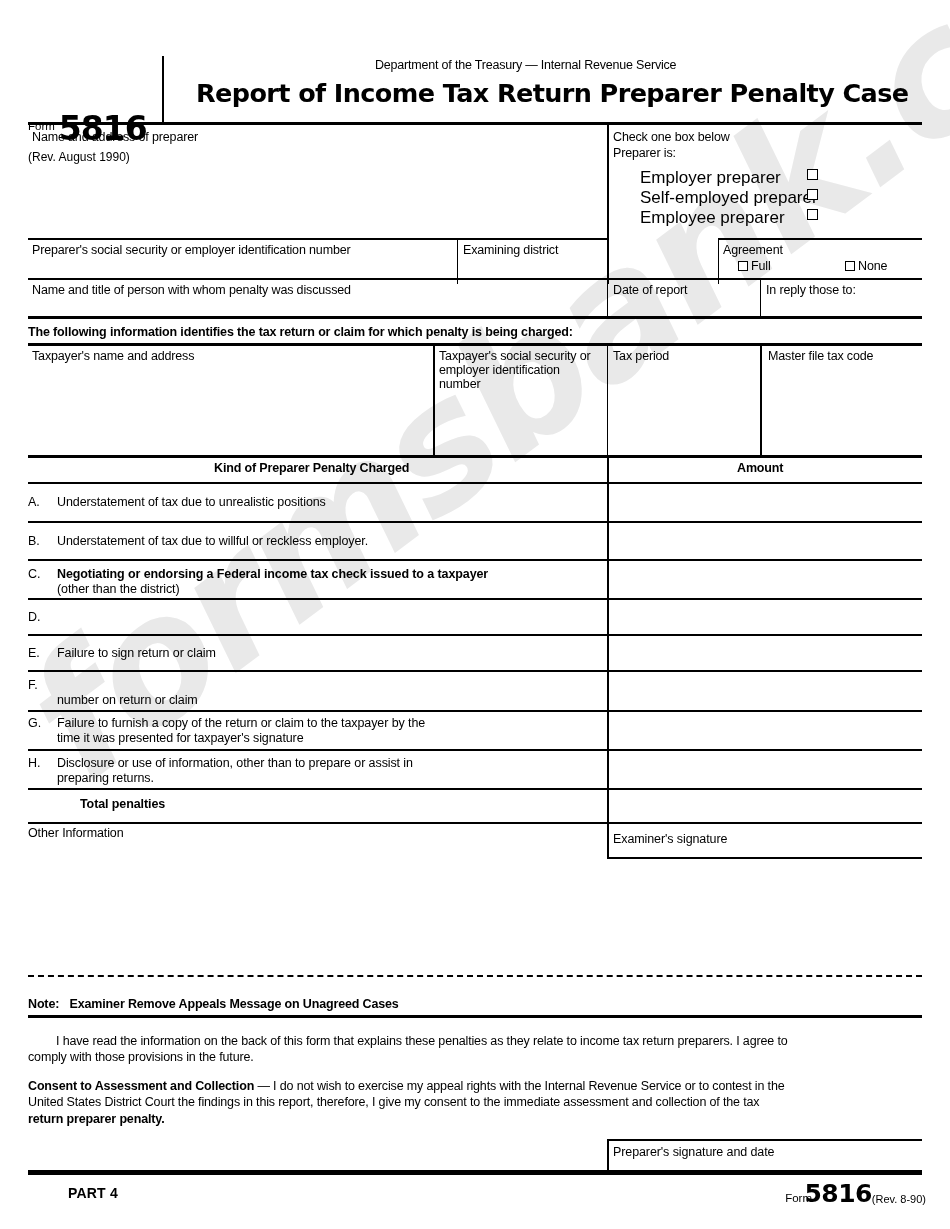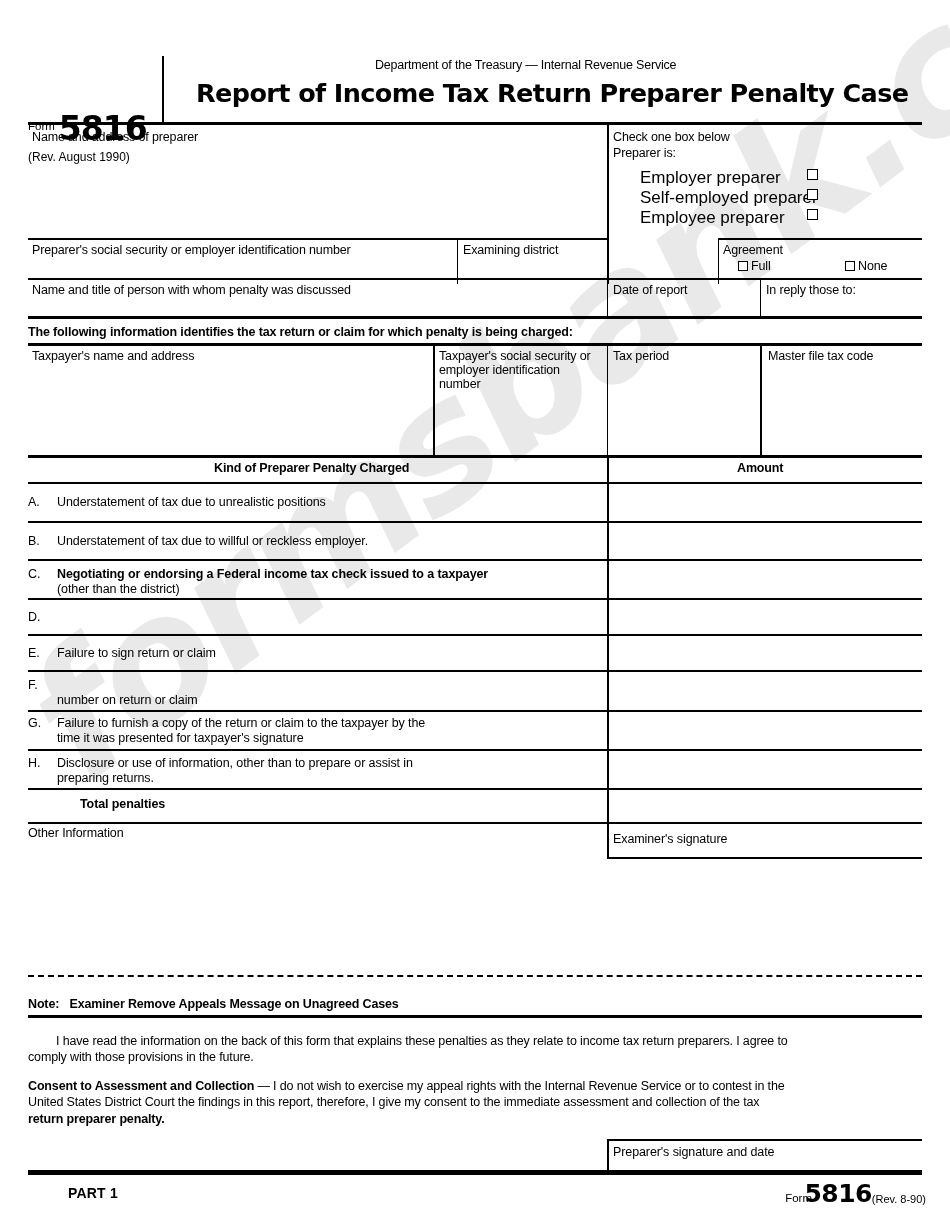--- a/index.html
+++ b/index.html
@@ -351,18 +351,18 @@
     <span class="b">return preparer penalty.</span>
   </div>
 
   <div class="hr" style="left:607px; top:1139px; width:315px;"></div>
   <div class="vr" style="left:607px; top:1139px; height:33px;"></div>
   <span class="pen-text" style="left:613px; top:1145px;">Preparer's signature and date</span>
   <div class="abs" style="left:613px; top:1160px; width:300px; height:14px;"></div>
 
   <div class="hr xthick" style="left:28px; top:1170px; width:894px;"></div>
 
-  <div id="part1">PART 1</div>
+  <div id="part1">PART 4</div>
   <div id="foot-form">Form</div>
   <div id="foot-digits">5816</div>
   <div id="foot-rev">(Rev. 8-90)</div>
 
 </div>
 
 </body></html>

